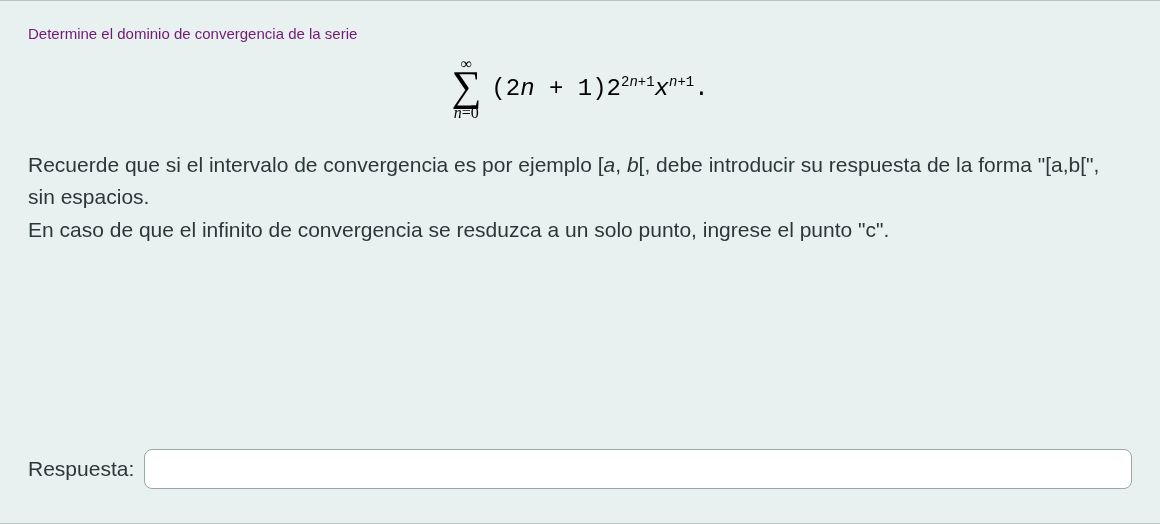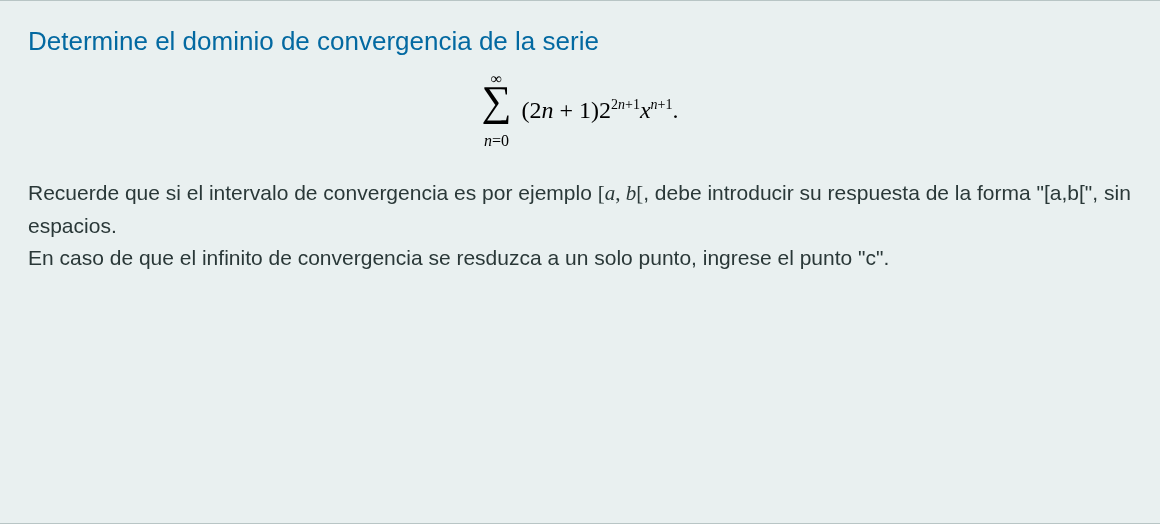--- a/index.html
+++ b/index.html
@@ -15,22 +15,22 @@
     overflow: hidden;
   }
   .container {
     border-top: 1px solid #b8c5c5;
     border-bottom: 1px solid #b8c5c5;
     padding: 22px 28px 28px 28px;
     height: 524px;
     position: relative;
   }
   .prompt-line {
-    font-size: 26px;
-    color: #0369a1;
+    font-size: 15px;
+    color: #701a75;
     line-height: 1.4;
   }
   .formula-wrap {
     text-align: center;
     margin: 12px 0 28px 0;
   }
   .formula {
     display: inline-block;
     font-family: 'Times New Roman', serif;
     font-size: 24px;
@@ -50,40 +50,41 @@
   }
   .sigma {
     font-size: 42px;
     line-height: 0.8;
     font-family: 'Times New Roman', serif;
   }
   .sum-bottom {
     font-size: 16px;
     line-height: 1;
     font-style: italic;
-    margin-top: 14px;
+    margin-top: 1px;
   }
   .sum-bottom .n { font-style: italic; }
   .sum-bottom .eq { font-style: normal; }
   .term {
     display: inline-block;
     vertical-align: middle;
     font-size: 24px;
     margin-left: 4px;
+    font-family: Liberation Mono, monospace;
   }
   .term .it { font-style: italic; }
   .term sup { font-size: 14px; vertical-align: super; }
   .instructions {
     font-size: 21px;
     color: #2a3838;
     line-height: 1.55;
     margin-top: 8px;
   }
   .instructions .math {
-    font-family: Liberation Serif, serif;
+    font-family: Liberation Sans, sans-serif;
   }
   .instructions .it { font-style: italic; }
   .answer-row {
     position: absolute;
     bottom: 34px;
     left: 28px;
     right: 28px;
     display: flex;
     align-items: center;
     gap: 10px;
@@ -122,14 +123,18 @@
     </div>
   </div>
 
   <div class="instructions">
     <div>
       <span>Recuerde que si el intervalo de convergencia es por ejemplo </span><span class="math"><span>[</span><span class="it">a</span><span>, </span><span class="it">b</span><span>[</span></span><span>, debe introducir su respuesta de la forma "[a,b[", sin espacios.</span>
     </div>
     <div>En caso de que el infinito de convergencia se resduzca a un solo punto, ingrese el punto "c".</div>
   </div>
 
+  <div class="answer-row">
+    <span class="answer-label">Respuesta:</span>
+    <input type="text" class="answer-input" value="" style="">
+  </div>
 
 </div>
 
 </body></html>

